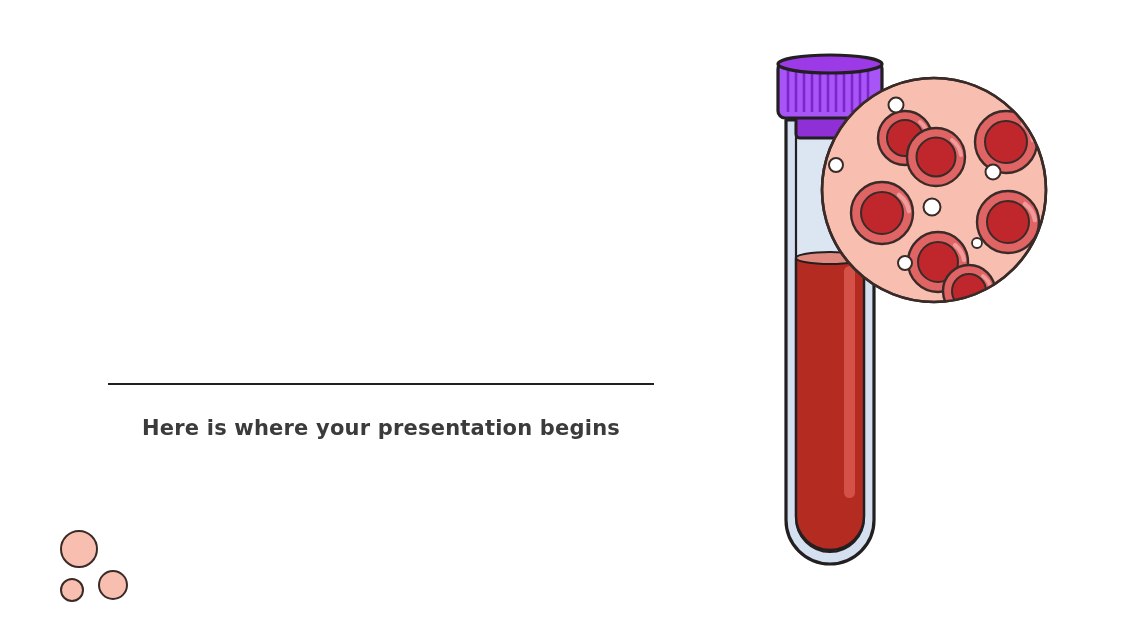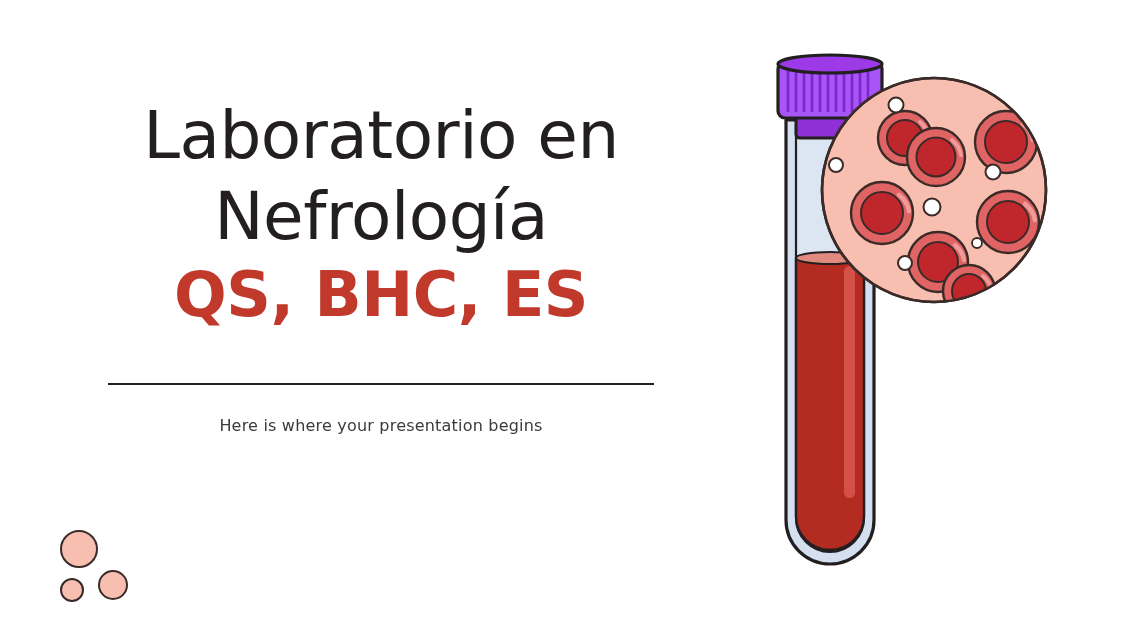--- a/index.html
+++ b/index.html
@@ -56,22 +56,22 @@
   }
 
   
   .subtitle {
     position: absolute;
     left: 108px;
     top: 416px;
     width: 546px;
     text-align: center;
     font-family: "DejaVu Sans", "Liberation Sans", sans-serif;
-    font-size: 16px;
-    font-weight: 400;
+    font-size: 21px;
+    font-weight: 700;
     color: #3b3b3b;
     letter-spacing: 0.2px;
   }
 
   
   .deco-dot {
     position: absolute;
     border-radius: 50%;
     background: #f8bfb0;
     border: 2px solid #3a2b28;
@@ -89,25 +89,20 @@
     width: 360px;
     height: 570px;
   }
   .artwork svg { display: block; }
 </style>
 </head>
 <body>
 
 <div id="slide">
 
-  <div class="title-block">
-    <div class="title-main">Laboratorio en</div>
-    <div class="title-main">Nefrología</div>
-    <div class="title-accent">QS, BHC, ES</div>
-  </div>
 
   <div class="divider"></div>
 
   <div class="subtitle">Here is where your presentation begins</div>
 
   <div class="deco-dot big"></div>
   <div class="deco-dot small"></div>
   <div class="deco-dot mid"></div>
 
   <div class="artwork">

